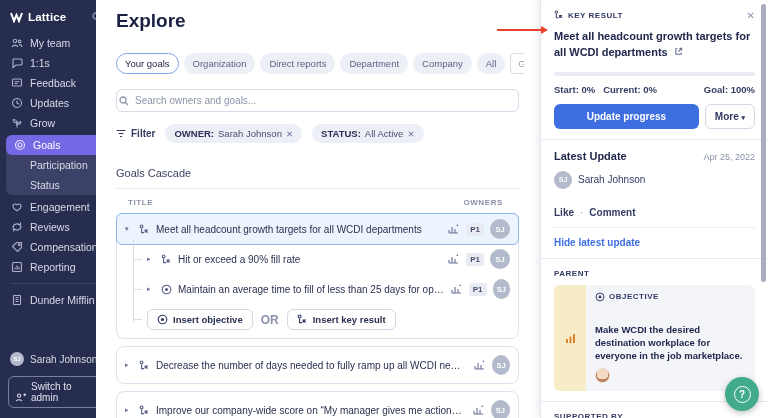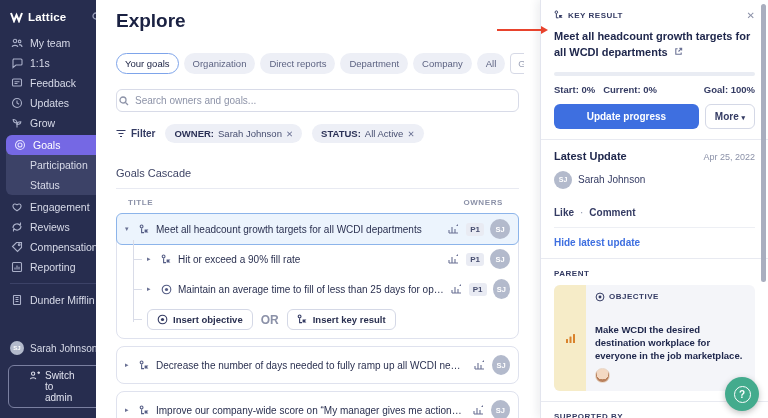--- a/index.html
+++ b/index.html
@@ -18,21 +18,21 @@
   .goals-block .active { background:#7568e4; border-radius:6px; color:#fff;padding-left:8px; }
   .goals-block .active .ic { color:#e4e1ff; }
   .sub-item { padding:4px 5px 4px 24px; cursor:pointer; }
   .sb-divider { border-top:1px solid #3c4267; margin:6px 4px; }
   .sb-footer { padding:8px 8px 10px 8px; }
   .user-row { display:flex; align-items:center; gap:6px; padding:4px 2px; cursor:pointer; }
   .avatar { border-radius:50%; background:#b3bacc; color:#fff; display:flex; align-items:center; justify-content:center; font-weight:bold; }
   .av-14 { width:14px; height:14px; font-size:6px; }
   .av-18 { width:18px; height:18px; font-size:7px; }
   .av-20 { width:20px; height:20px; font-size:7.5px; }
-  .switch-btn { margin-top:6px; border:1px solid #7a7fa0; border-radius:6px; padding:4px 20px; display:flex; align-items:flex-start; gap:5px; color:#e2e4f0; cursor:pointer; font-size:10px; }
+  .switch-btn { margin-top:6px; border:1px solid #7a7fa0; border-radius:6px; padding:4px 6px; display:flex; align-items:flex-end; gap:5px; color:#e2e4f0; cursor:pointer; font-size:10px; }
 
   
   .main { position:absolute; left:96px; top:0; width:428px; height:418px; padding:10px 5px 0 20px; overflow:hidden; background:#fff; }
   .page-title { font-size:19px; font-weight:bold; color:#1a2142; }
   .tabs-row { display:flex; align-items:center; gap:5px; margin-top:21px; }
   .pill { font-size:9.5px; color:#5d6382; background:#edeff6; border:1px solid transparent; border-radius:12px; padding:4px 8px; white-space:nowrap; cursor:pointer; }
   .pill.active { background:#fff; border-color:#7ea4ea; color:#1a2142; }
   .groups-input { flex:1 1 auto; min-width:48px; border:1px solid #d6d9e6; border-radius:4px; padding:4px 7px; font-size:9.5px; color:#333; font-family:"Liberation Sans",sans-serif; }
   .groups-input::placeholder { color:#9aa0b5; }
   .search-bar { margin-top:15px; display:flex; align-items:center; gap:6px; border:1px solid #d8dbe8; border-radius:6px; padding:5px 2px; }

